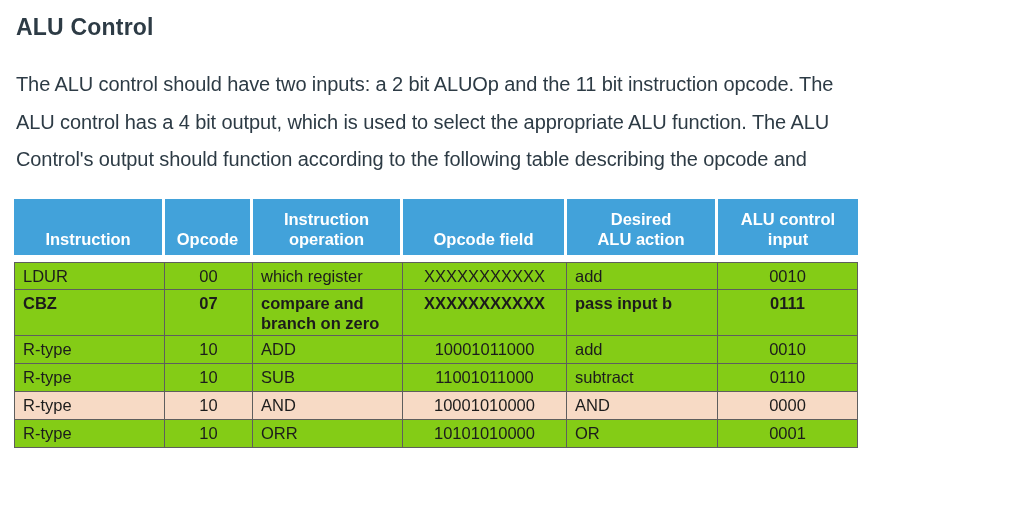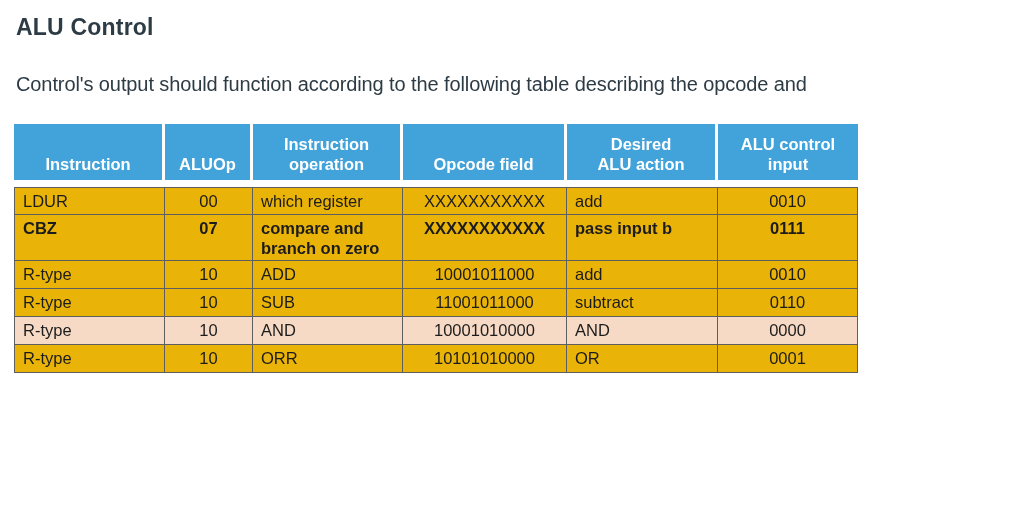--- a/index.html
+++ b/index.html
@@ -62,56 +62,58 @@
   }
   .alu-table th:last-child { border-right: none; }
   .alu-table td {
     font-size: 16.5px;
     line-height: 20px;
     vertical-align: top;
     padding: 3px 6px 2px 6px;
     border-right: 1px solid var(--table-border);
     border-bottom: 1px solid var(--table-border);
     white-space: pre-line;
-    background: #eab308;
+    background: #84cc16;
   }
   .alu-table td:first-child { border-left: 1px solid var(--table-border); }
   .alu-table tbody tr:first-child td { border-top: 1px solid var(--table-border); }
   .alu-table tbody tr { height: 28px; }
   .alu-table tbody tr.tall { height: 46px; font-weight: bold; }
   .alu-table td:nth-child(1),
   .alu-table td:nth-child(3),
   .alu-table td:nth-child(5) { text-align: left; padding-left: 8px; }
   .alu-table td:nth-child(2),
   .alu-table td:nth-child(4),
   .alu-table td:nth-child(6) { text-align: center; }
   .alu-table tr.highlight td { background: var(--highlight-bg); }
 </style>
 </head>
 <body>
 
 <h1 class="page-heading">ALU Control</h1>
 
 <div class="paragraph">
+  <div class="line">The ALU control should have two inputs: a 2 bit ALUOp and the 11 bit instruction opcode. The</div>
+  <div class="line">ALU control has a 4 bit output, which is used to select the appropriate ALU function. The ALU</div>
   <div class="line">Control's output should function according to the following table describing the opcode and</div>
 </div>
 
 <table class="alu-table">
   <colgroup>
     <col style="width:151px">
       <col style="width:88px">
       <col style="width:150px">
     <col style="width:164px">
       <col style="width:151px">
       <col style="width:140px">
   </colgroup>
   <thead>
     <tr>
       <th>Instruction</th>
-      <th>ALUOp</th>
+      <th>Opcode</th>
       <th>Instruction
 operation</th>
       <th>Opcode field</th>
       <th>Desired
 ALU action</th>
       <th>ALU control
 input</th>
     </tr>
   </thead>
   <tbody>

